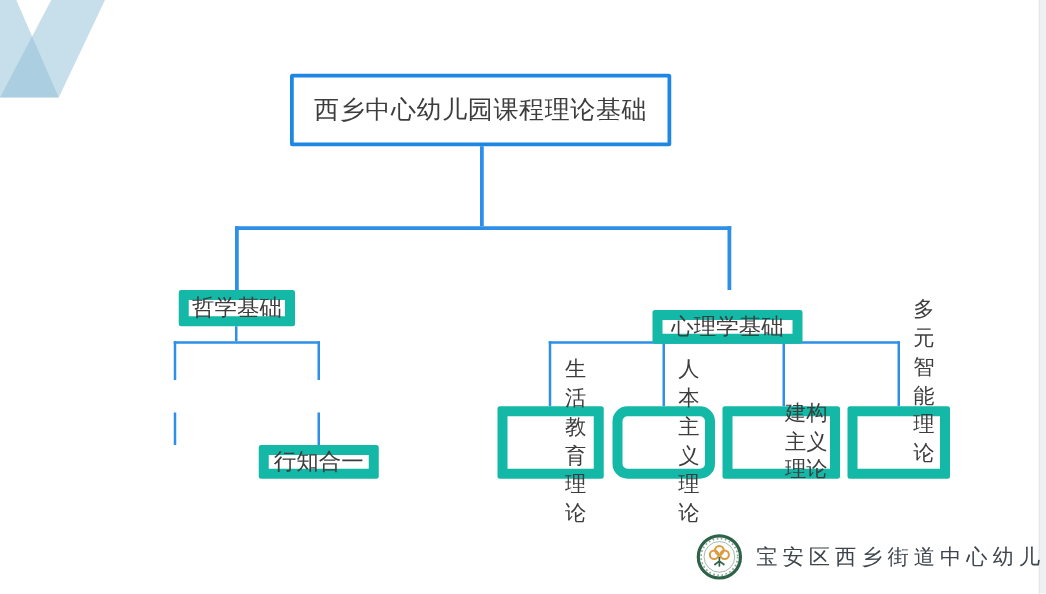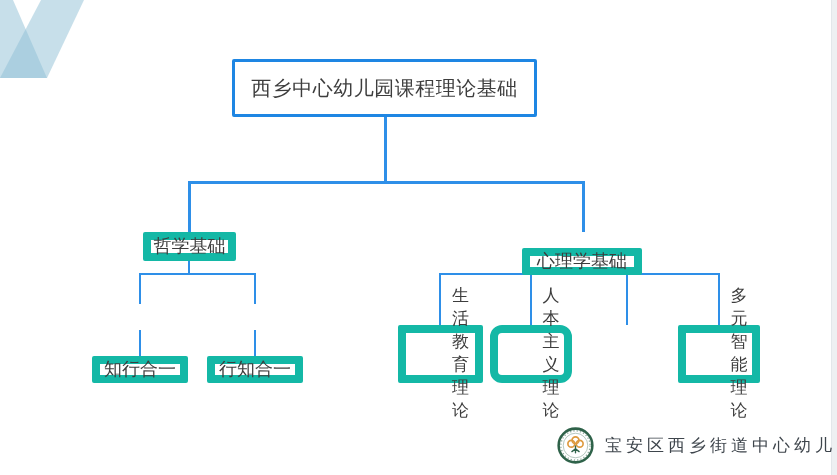--- a/index.html
+++ b/index.html
@@ -57,21 +57,21 @@
   .node-philosophy   { left: 143px; top: 232px; width: 93px;  height: 29px; font-size: 18px; }
   .node-psychology   { left: 522px; top: 232px; width: 120px; height: 27px; font-size: 18px; margin-top: 16px; }
   .node-teacher      { left: 91px;  top: 304px; width: 97px;  height: 26px; font-size: 18px; }
   .node-child        { left: 208px; top: 304px; width: 95px;  height: 26px; font-size: 18px; }
   .node-knowing      { left: 92px;  top: 356px; width: 96px;  height: 27px; font-size: 18px; }
   .node-doing        { left: 207px; top: 356px; width: 96px;  height: 27px; font-size: 18px; }
   .node-theory       { top: 325px; height: 58px; font-size: 17px; }
   .node-t1 { left: 398px; width: 85px; }
   .node-t2 { left: 490px; width: 82px; border-radius: 12px; }
   .node-t3 { left: 578px; width: 94px; }
-  .node-t4 { left: 678px; width: 82px; }
+  .node-t4 { left: 678px; width: 82px; align-items: flex-end; }
   .node-theory .wrap {
     display: inline-block;
     width: 3.1em;
     line-height: 1.35;
     margin-left: 40px;
   }
   
   .line {
     position: absolute;
     background: #2e8fe8;
@@ -140,36 +140,36 @@
   <div class="node node-philosophy">
     <span>哲学基础</span>
   </div>
 
   <div class="node node-psychology">
     <span>心理学基础</span>
   </div>
 
 
 
-  <div class="node node-knowing">
-    <span>知行合一</span>
-  </div>
 
   <div class="node node-doing">
     <span>行知合一</span>
   </div>
 
   <div class="node node-theory node-t1">
     <span class="wrap">生活教育理论</span>
   </div>
 
   <div class="node node-theory node-t2">
     <span class="wrap">人本主义理论</span>
   </div>
 
+  <div class="node node-theory node-t3">
+    <span class="wrap">建构主义理论</span>
+  </div>
 
   <div class="node node-theory node-t4">
     <span class="wrap">多元智能理论</span>
   </div>
 
   <div class="footer">
     <svg class="logo-badge" viewBox="0 0 40 40" aria-hidden="true">
       <circle cx="20" cy="20" r="17.3" fill="#ffffff" stroke="#2e6249" stroke-width="2.6"></circle>
       <circle cx="20" cy="20" r="15" fill="none" stroke="#2e6249" stroke-width="1.4" stroke-dasharray="1.3 2.1" opacity="0.55"></circle>
       <circle cx="20" cy="20" r="12.6" fill="none" stroke="#2e6249" stroke-width="0.6" opacity="0.6"></circle>

